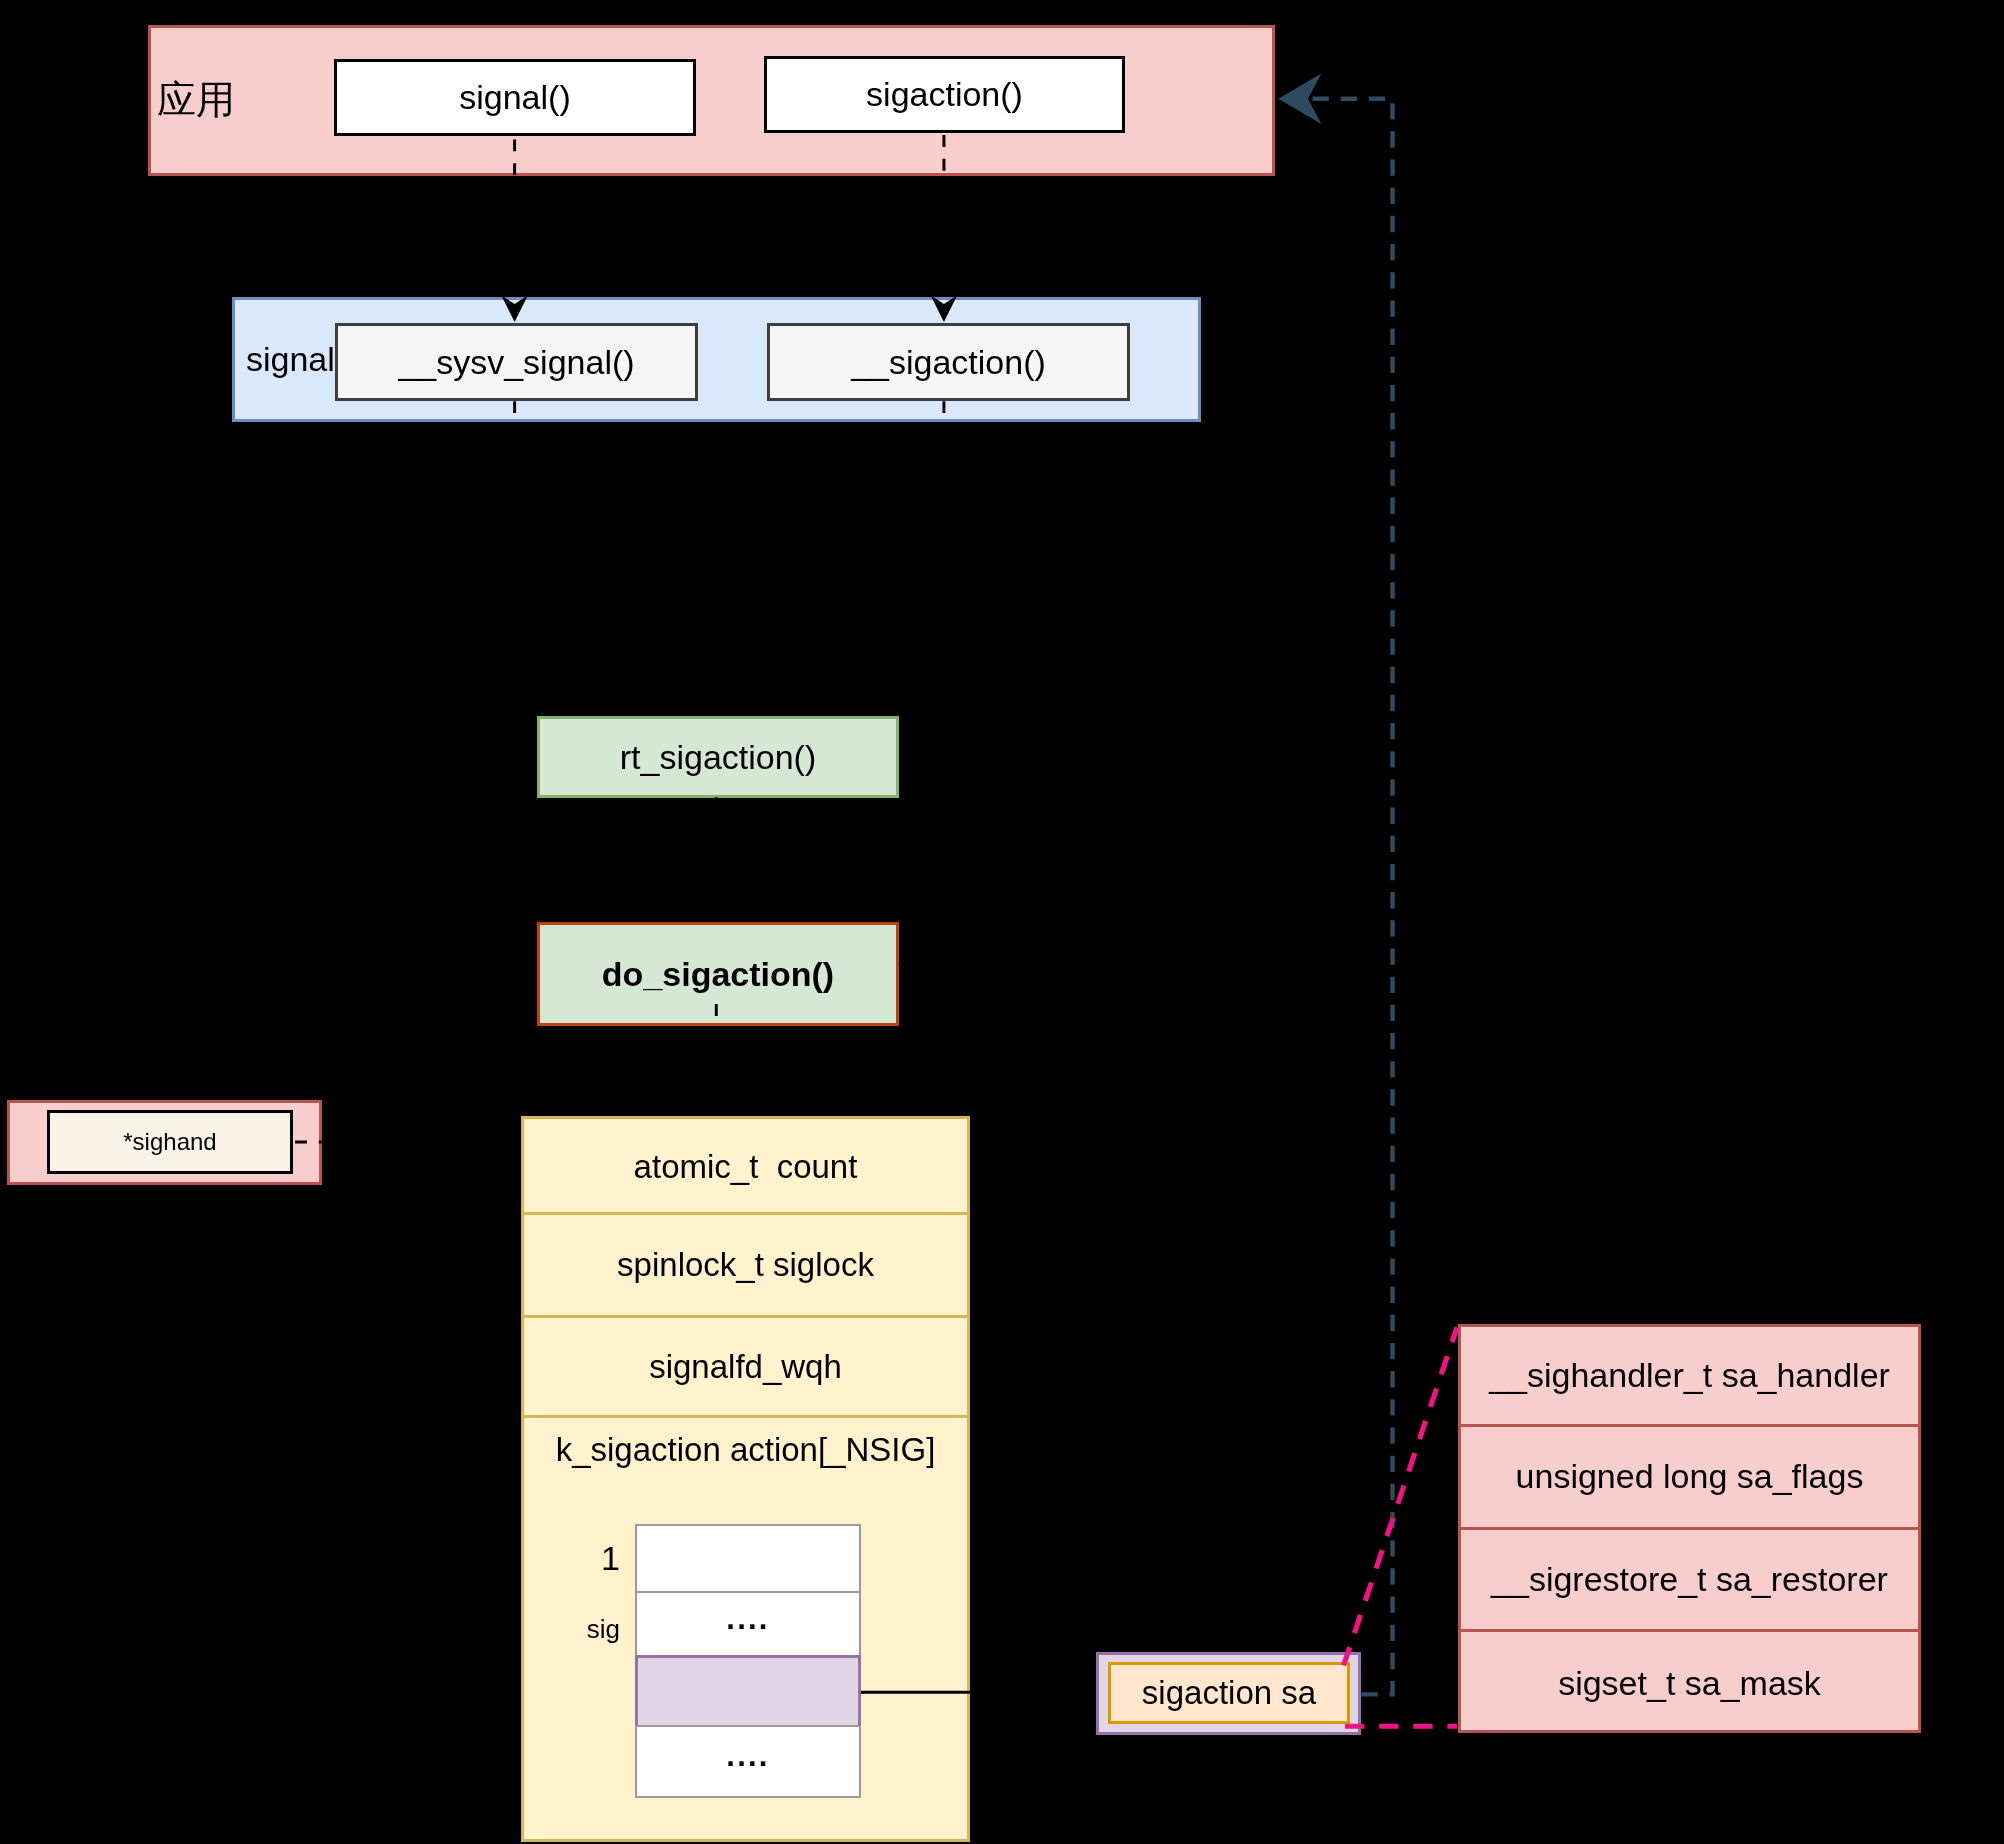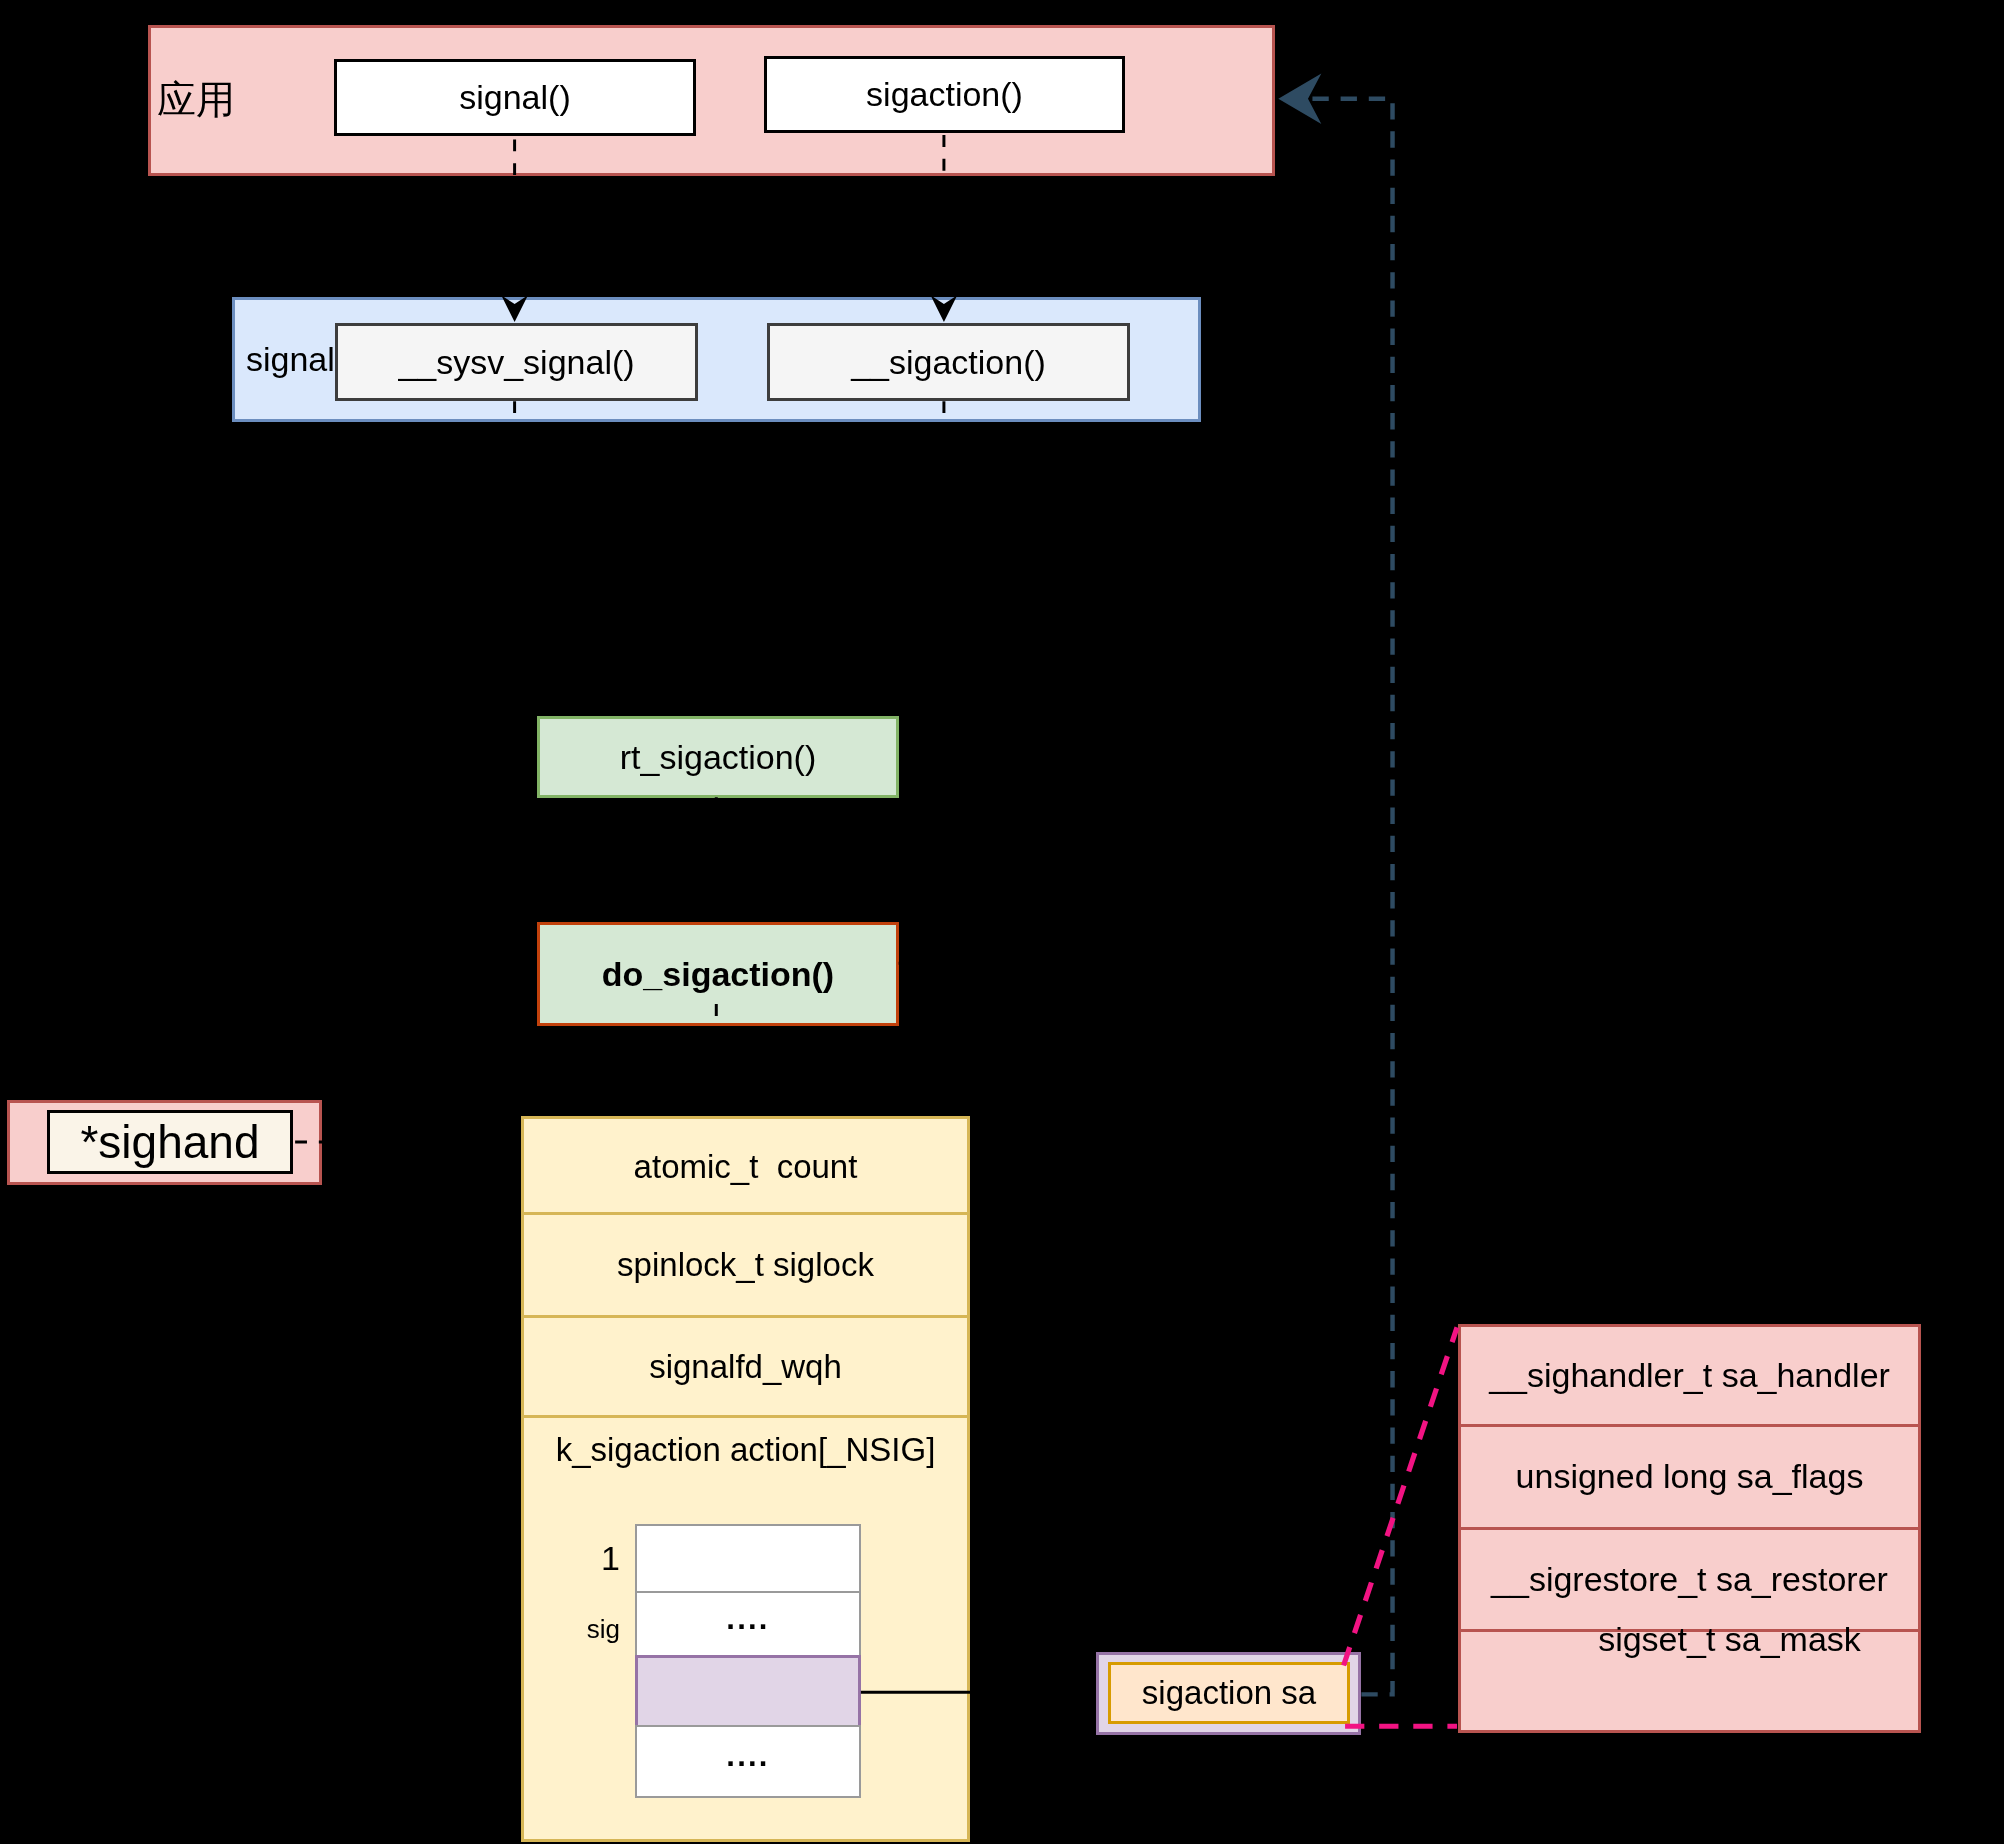--- a/index.html
+++ b/index.html
@@ -26,21 +26,21 @@
   #glibc-label{left:246px;top:297px;height:125px;font-size:34px;}
   #sysv-box{left:335px;top:323px;width:363px;height:78px;background:#f5f5f5;border:3.7px solid #3d3d3d;font-size:34px;}
   #sigaction2-box{left:767px;top:323px;width:363px;height:78px;background:#f5f5f5;border:3.7px solid #3d3d3d;font-size:34px;}
 
   
   #rt-box{left:537px;top:716px;width:362px;height:82px;background:#d5e8d4;border:3px solid #82b366;font-size:34px;}
   #do-box{left:537px;top:922px;width:362px;height:104px;background:#d5e8d4;border:3px solid #c2410c;font-size:34px;font-weight:bold;}
 
   
   #sighand-outer{left:7.4px;top:1100px;width:315px;height:85px;background:#f8cecc;border:3.7px solid #b85450;}
-  #sighand-inner{left:47px;top:1110px;width:246px;height:64px;background:#faf4e8;border:3px solid #000;font-size:46px;}
+  #sighand-inner{left:47px;top:1110px;width:246px;height:64px;background:#faf4e8;border:3px solid #000;font-size:24px;}
 
   
   #sighand-struct{left:521px;top:1116px;width:449px;height:726px;background:#fff2cc;border:3.7px solid #d6b656;}
   .ysep{position:absolute;left:521px;width:449px;height:3px;background:#d6b656;}
   #ysep1{top:1212px;} #ysep2{top:1315px;} #ysep3{top:1415px;}
   .yrow{left:521px;width:449px;justify-content:center;font-size:33px;white-space:pre;}
   #yrow-count{top:1120px;height:93px;}
   #yrow-siglock{top:1215px;height:99px;}
   #yrow-signalfd{top:1318px;height:97px;}
   #ksig-label{left:521px;top:1431px;width:449px;justify-content:center;font-size:33px;white-space:pre;}
@@ -60,21 +60,21 @@
   #sa-inner{left:1108px;top:1662px;width:242px;height:62px;background:#ffe6cc;border:3px solid #d79b00;font-size:33px;}
 
   
   #sig-struct{left:1458px;top:1324px;width:463px;height:409px;background:#f8cecc;border:3.7px solid #b85450;}
   .psep{position:absolute;left:1458px;width:463px;height:3px;background:#b85450;}
   #psep1{top:1424px;} #psep2{top:1527px;} #psep3{top:1629px;}
   .prow{left:1458px;width:463px;justify-content:center;font-size:34px;}
   #prow-handler{top:1327px;height:97px;}
   #prow-flags{top:1427px;height:99px;}
   #prow-restorer{top:1530px;height:99px;}
-  #prow-mask{top:1588px;height:102px;padding-left:40px;}
+  #prow-mask{top:1632px;height:102px;}
 
   #wires{position:absolute;left:0;top:0;pointer-events:none;}
 </style>
 </head>
 <body>
 
 <div id="stage">
 
   <div class="box" id="app-box"></div>
   <div class="lbl" id="app-label">应用</div>

